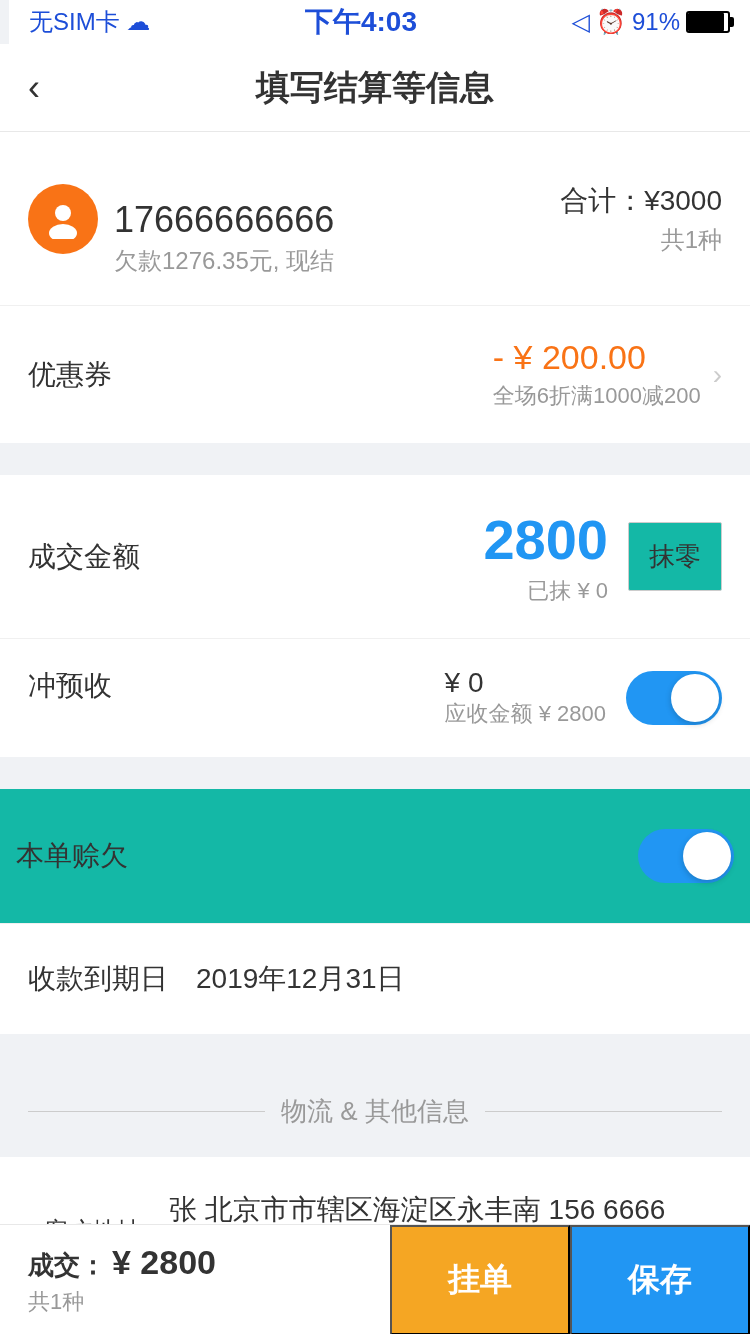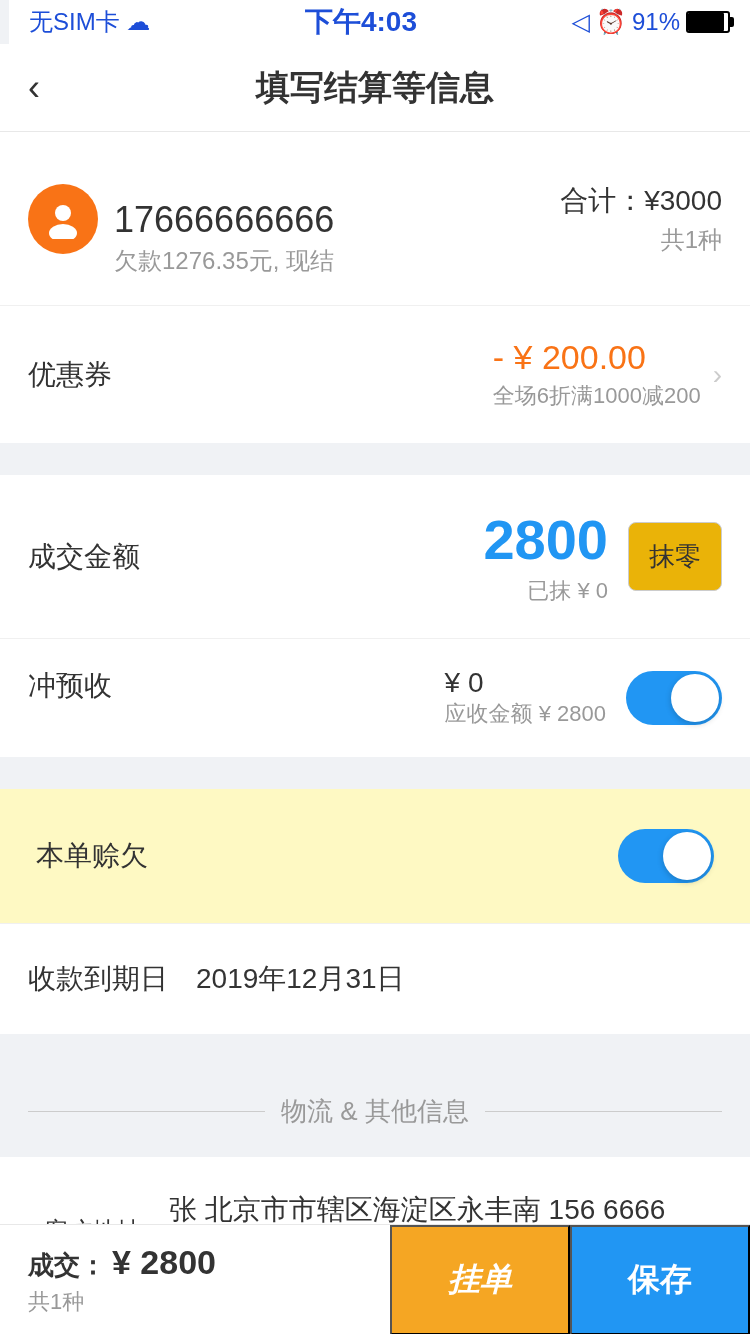--- a/index.html
+++ b/index.html
@@ -175,25 +175,25 @@
       color: #2196f3;
     }
     .amount-sub {
       font-size: 22px;
       color: #999;
       text-align: right;
       margin-top: 4px;
     }
     .round-btn {
       border: 1px solid #ccc;
-      border-radius: 8px;
+      border-radius: 2px;
       padding: 16px 20px;
       font-size: 26px;
       color: #333;
-      background: #eab308;
+      background: #14b8a6;
       cursor: pointer;
     }
 
     
     .toggle-switch {
       width: 96px;
       height: 54px;
       border-radius: 27px;
       background: #2196f3;
       position: relative;
@@ -236,22 +236,22 @@
     .precollect-sub {
       font-size: 22px;
       color: #999;
     }
 
     
     .debt-row {
       display: flex;
       align-items: center;
       justify-content: space-between;
-      padding: 40px 36px;
-      background: #fef9c3;
+      padding: 40px 16px;
+      background: #14b8a6;
       margin-bottom: 0;
     }
     .debt-label {
       font-size: 28px;
       color: #333;
     }
 
     
     .duedate-row {
       display: flex;
@@ -345,21 +345,20 @@
       display: flex;
       align-items: center;
       justify-content: center;
       font-size: 32px;
       font-weight: 600;
       color: #fff;
       cursor: pointer;
     }
     .btn-hang {
       background: #f5a623;
-      font-style: italic;
     }
     .btn-save {
       background: #2196f3;
     }
     
     .battery { 
       display: inline-block;
       width: 44px; height: 22px;
       border: 2px solid #000;
       border-radius: 3px;

